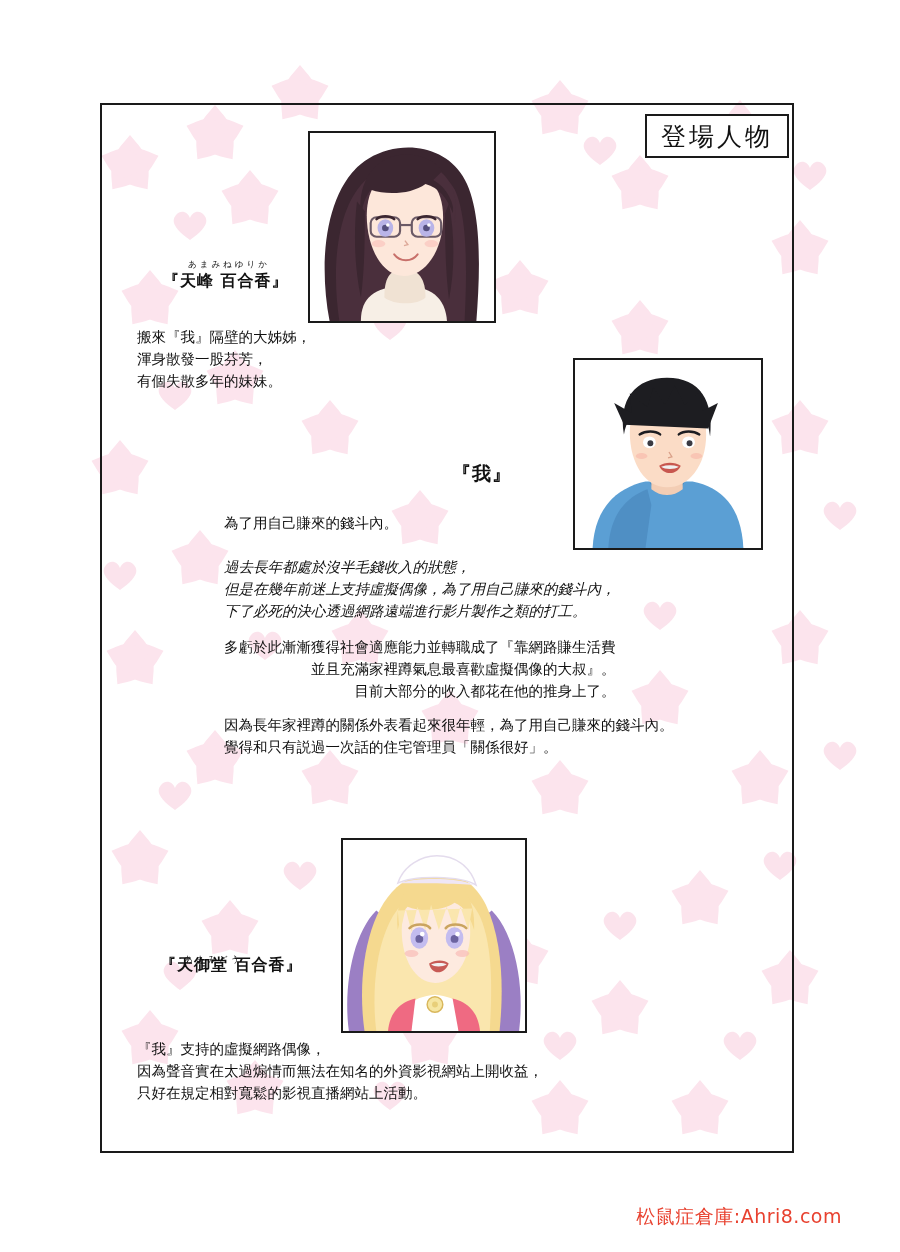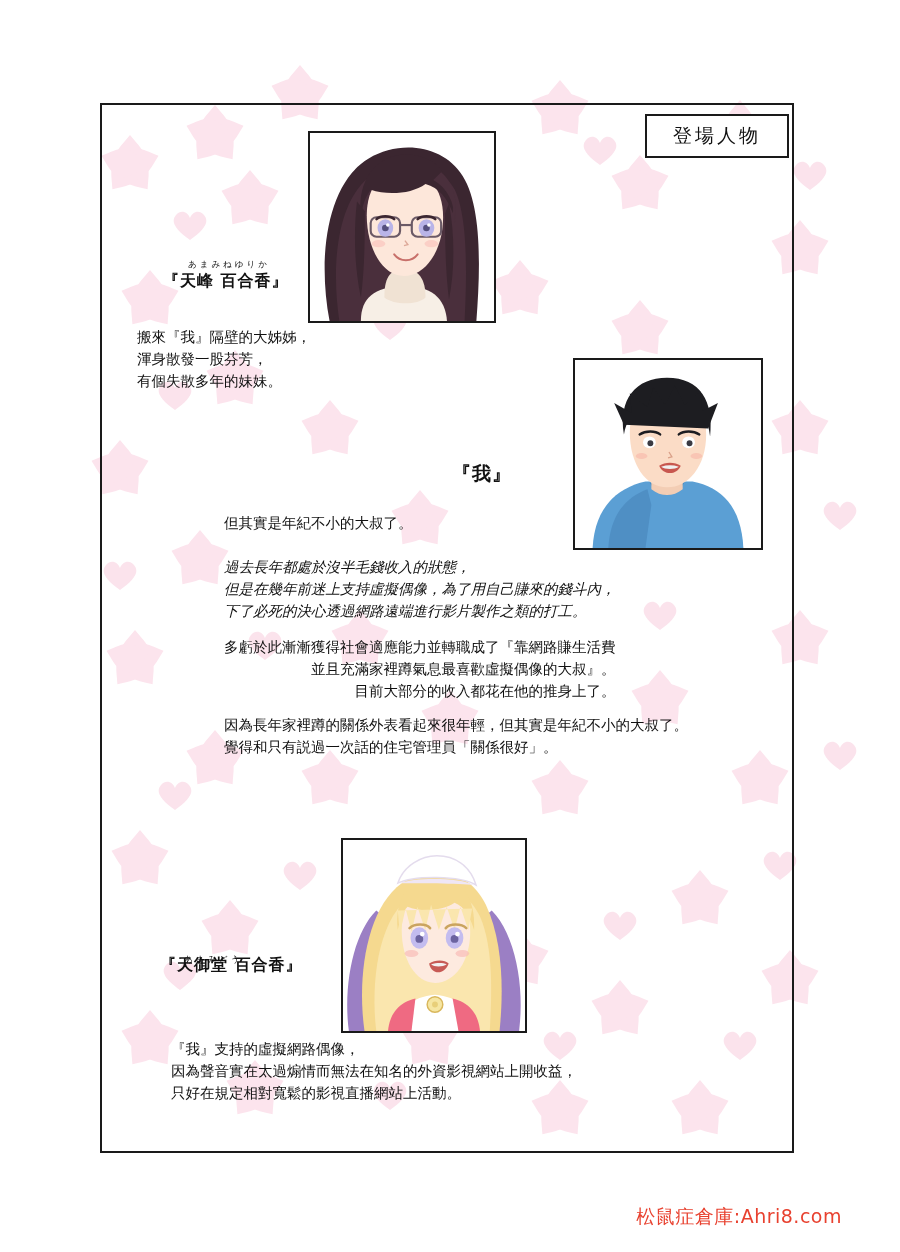--- a/index.html
+++ b/index.html
@@ -44,21 +44,21 @@
     width: 140px;
     height: 40px;
     border: 2px solid #1a1a1a;
     background: #ffffff;
     display: flex;
     align-items: center;
     justify-content: center;
     z-index: 5;
   }
   #title-box .title-text {
-    font-size: 19px;
+    font-size: 25px;
     letter-spacing: 3px;
     color: #111;
     font-weight: 500;
   }
 
   
   .char-frame {
     position: absolute;
     border: 2px solid #1a1a1a;
     box-sizing: border-box;
@@ -104,21 +104,21 @@
     color: #111;
     font-size: 14.5px;
     line-height: 22px;
     white-space: pre-line;
   }
   #desc-yurika { left: 137px; top: 326px; }
   #desc-me-1   { left: 224px; top: 512px; }
   #desc-me-2   { left: 224px; top: 556px; font-style: italic; }
   #desc-me-3   { left: 224px; top: 636px; text-align: right; }
   #desc-me-4   { left: 224px; top: 714px; }
-  #desc-maid   { left: 137px; top: 1038px; margin-left: 34px; }
+  #desc-maid   { left: 137px; top: 1038px; }
 
   
   #footer-watermark {
     position: absolute;
     right: 58px;
     bottom: 22px;
     z-index: 6;
     font-size: 19px;
     font-weight: 400;
     color: #e8412f;
@@ -292,28 +292,28 @@
     <ellipse cx="68" cy="98" rx="6" ry="3" fill="#f7b8ab" opacity="0.65"></ellipse>
     <ellipse cx="124" cy="98" rx="6" ry="3" fill="#f7b8ab" opacity="0.65"></ellipse>
 
     <path d="M96,94 l3,5 -4,1" stroke="#d9a088" stroke-width="1.3" fill="none"></path>
 
     <path d="M86,108 C92,104 102,104 108,108 C104,118 90,118 86,108 Z" fill="#c8574f"></path>
     <path d="M88,109 C94,107 100,107 106,109 C102,112 92,112 88,109 Z" fill="#f0efef"></path>
   </svg>
 </div>
 <div id="name-me" class="name-label name-main">『我』</div>
-<div id="desc-me-1" class="body-text">但其實是年紀不小的大叔了。</div>
+<div id="desc-me-1" class="body-text">為了用自己賺來的錢斗內。</div>
 <div id="desc-me-2" class="body-text">過去長年都處於沒半毛錢收入的狀態，
 但是在幾年前迷上支持虛擬偶像，為了用自己賺來的錢斗內，
 下了必死的決心透過網路遠端進行影片製作之類的打工。</div>
 <div id="desc-me-3" class="body-text">多虧於此漸漸獲得社會適應能力並轉職成了『靠網路賺生活費
 並且充滿家裡蹲氣息最喜歡虛擬偶像的大叔』。
 目前大部分的收入都花在他的推身上了。</div>
-<div id="desc-me-4" class="body-text">因為長年家裡蹲的關係外表看起來很年輕，但其實是年紀不小的大叔了。
+<div id="desc-me-4" class="body-text">因為長年家裡蹲的關係外表看起來很年輕，為了用自己賺來的錢斗內。
 覺得和只有説過一次話的住宅管理員「關係很好」。</div>
 
 <div id="char-maid-frame" class="char-frame">
   <svg class="art" viewBox="0 0 186 195" xmlns="http://www.w3.org/2000/svg">
     <rect x="0" y="0" width="186" height="195" fill="#ffffff"></rect>
 
     <path d="M6,195 C0,150 10,96 34,72 L56,90 C36,118 26,160 28,195 Z" fill="#9b7fc4"></path>
     <path d="M180,195 C186,150 176,96 152,72 L130,90 C150,118 160,160 158,195 Z" fill="#9b7fc4"></path>
 
     <path d="M22,195 C14,140 24,70 60,44 C92,22 128,30 146,66 C164,104 164,156 160,195 Z" fill="#f5d98f"></path>

